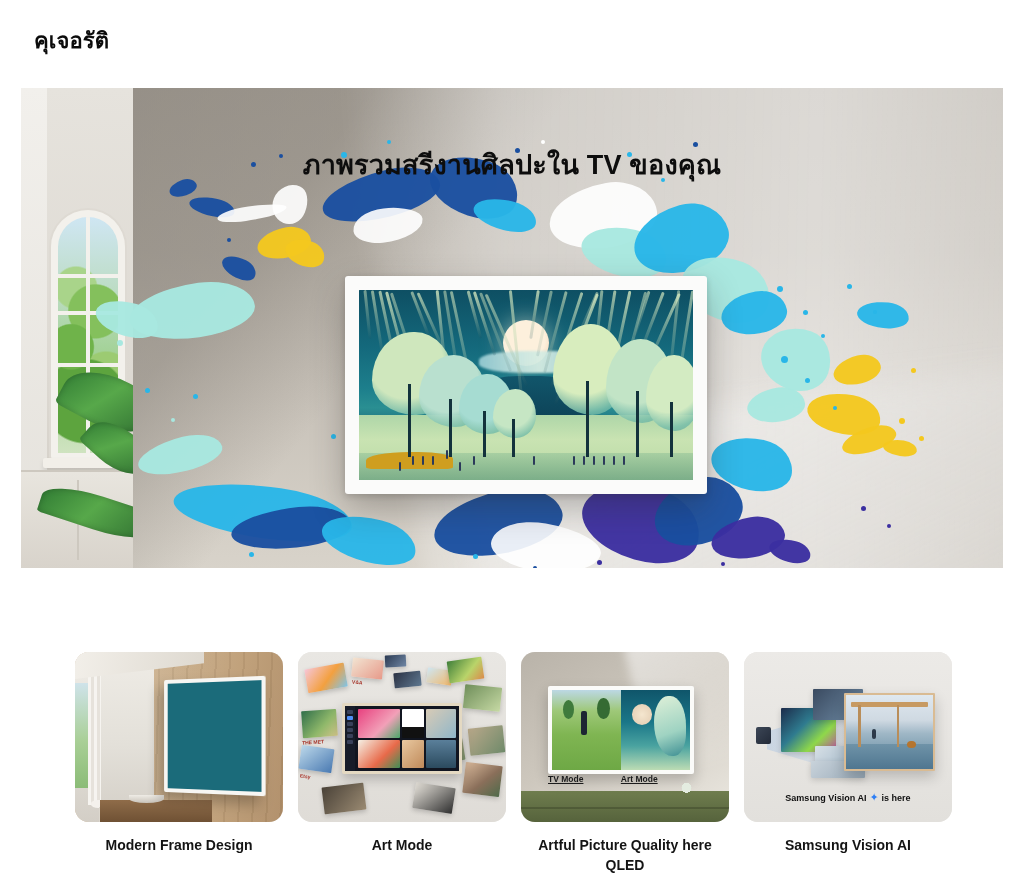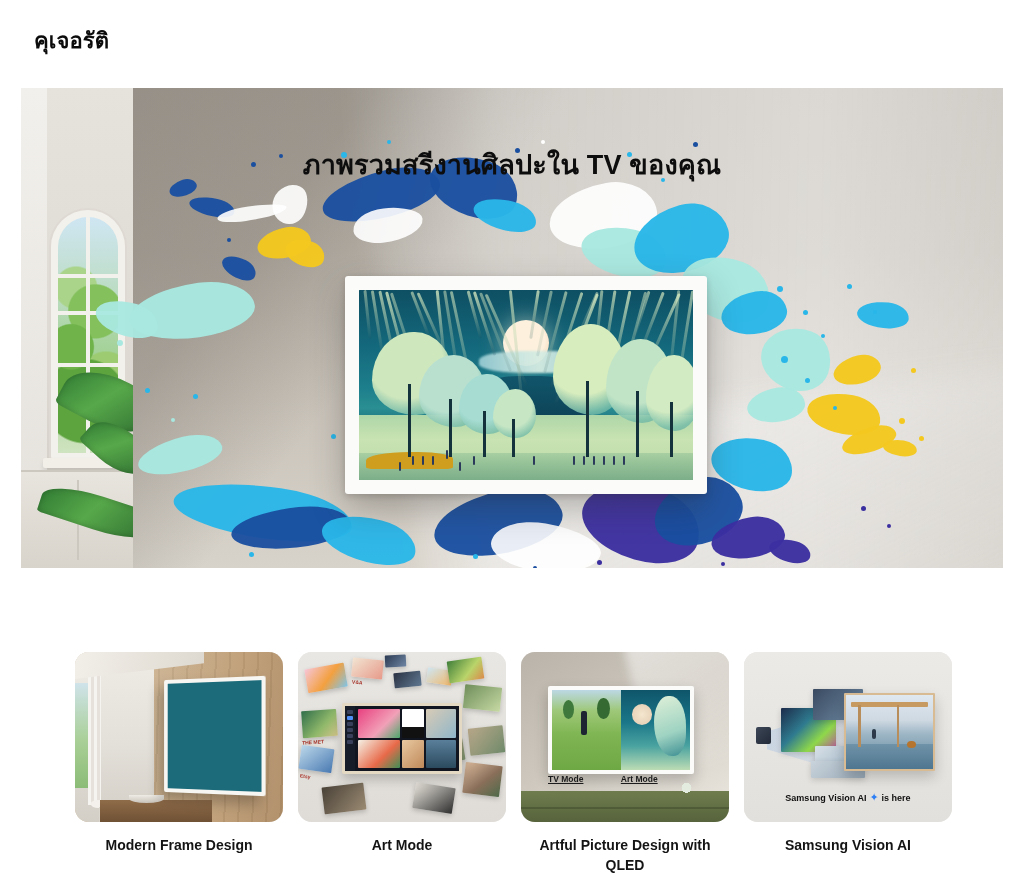--- a/index.html
+++ b/index.html
@@ -658,21 +658,21 @@
               <div style="position:absolute;right:6%;top:8%;width:46%;height:74%;border-radius:46% 52% 40% 60%;background:linear-gradient(160deg,#dff0d8,#9fd3c2 60%,#3c8e92);"></div>
             </div>
           </div>
         </div>
         <div class="c3-mode-labels">
           <span>TV Mode</span>
           <span>Art Mode</span>
         </div>
         <div class="c3-plant"></div>
       </div>
-      <div class="card-caption">Artful Picture Design with QLED</div>
+      <div class="card-caption">Artful Picture Quality here QLED</div>
     </div>
 
     <div class="card">
       <div class="card-thumb">
         <div class="c4-bg"></div>
         <div class="c4-beam"></div>
         <div class="c4-chip"></div>
         <div class="c4-panel" style="left:18%;top:33%;width:26%;height:26%;background:linear-gradient(135deg,#1c2b4a,#2f7b8f 40%,#8fd84a 70%,#c24ba8);"></div>
         <div class="c4-panel" style="left:33%;top:22%;width:24%;height:18%;background:linear-gradient(135deg,#3a4a60,#6f8ca6);"></div>
         <div class="c4-panel" style="left:34%;top:55%;width:22%;height:14%;background:linear-gradient(135deg,#d8e0e6,#9ab2c4);"></div>

